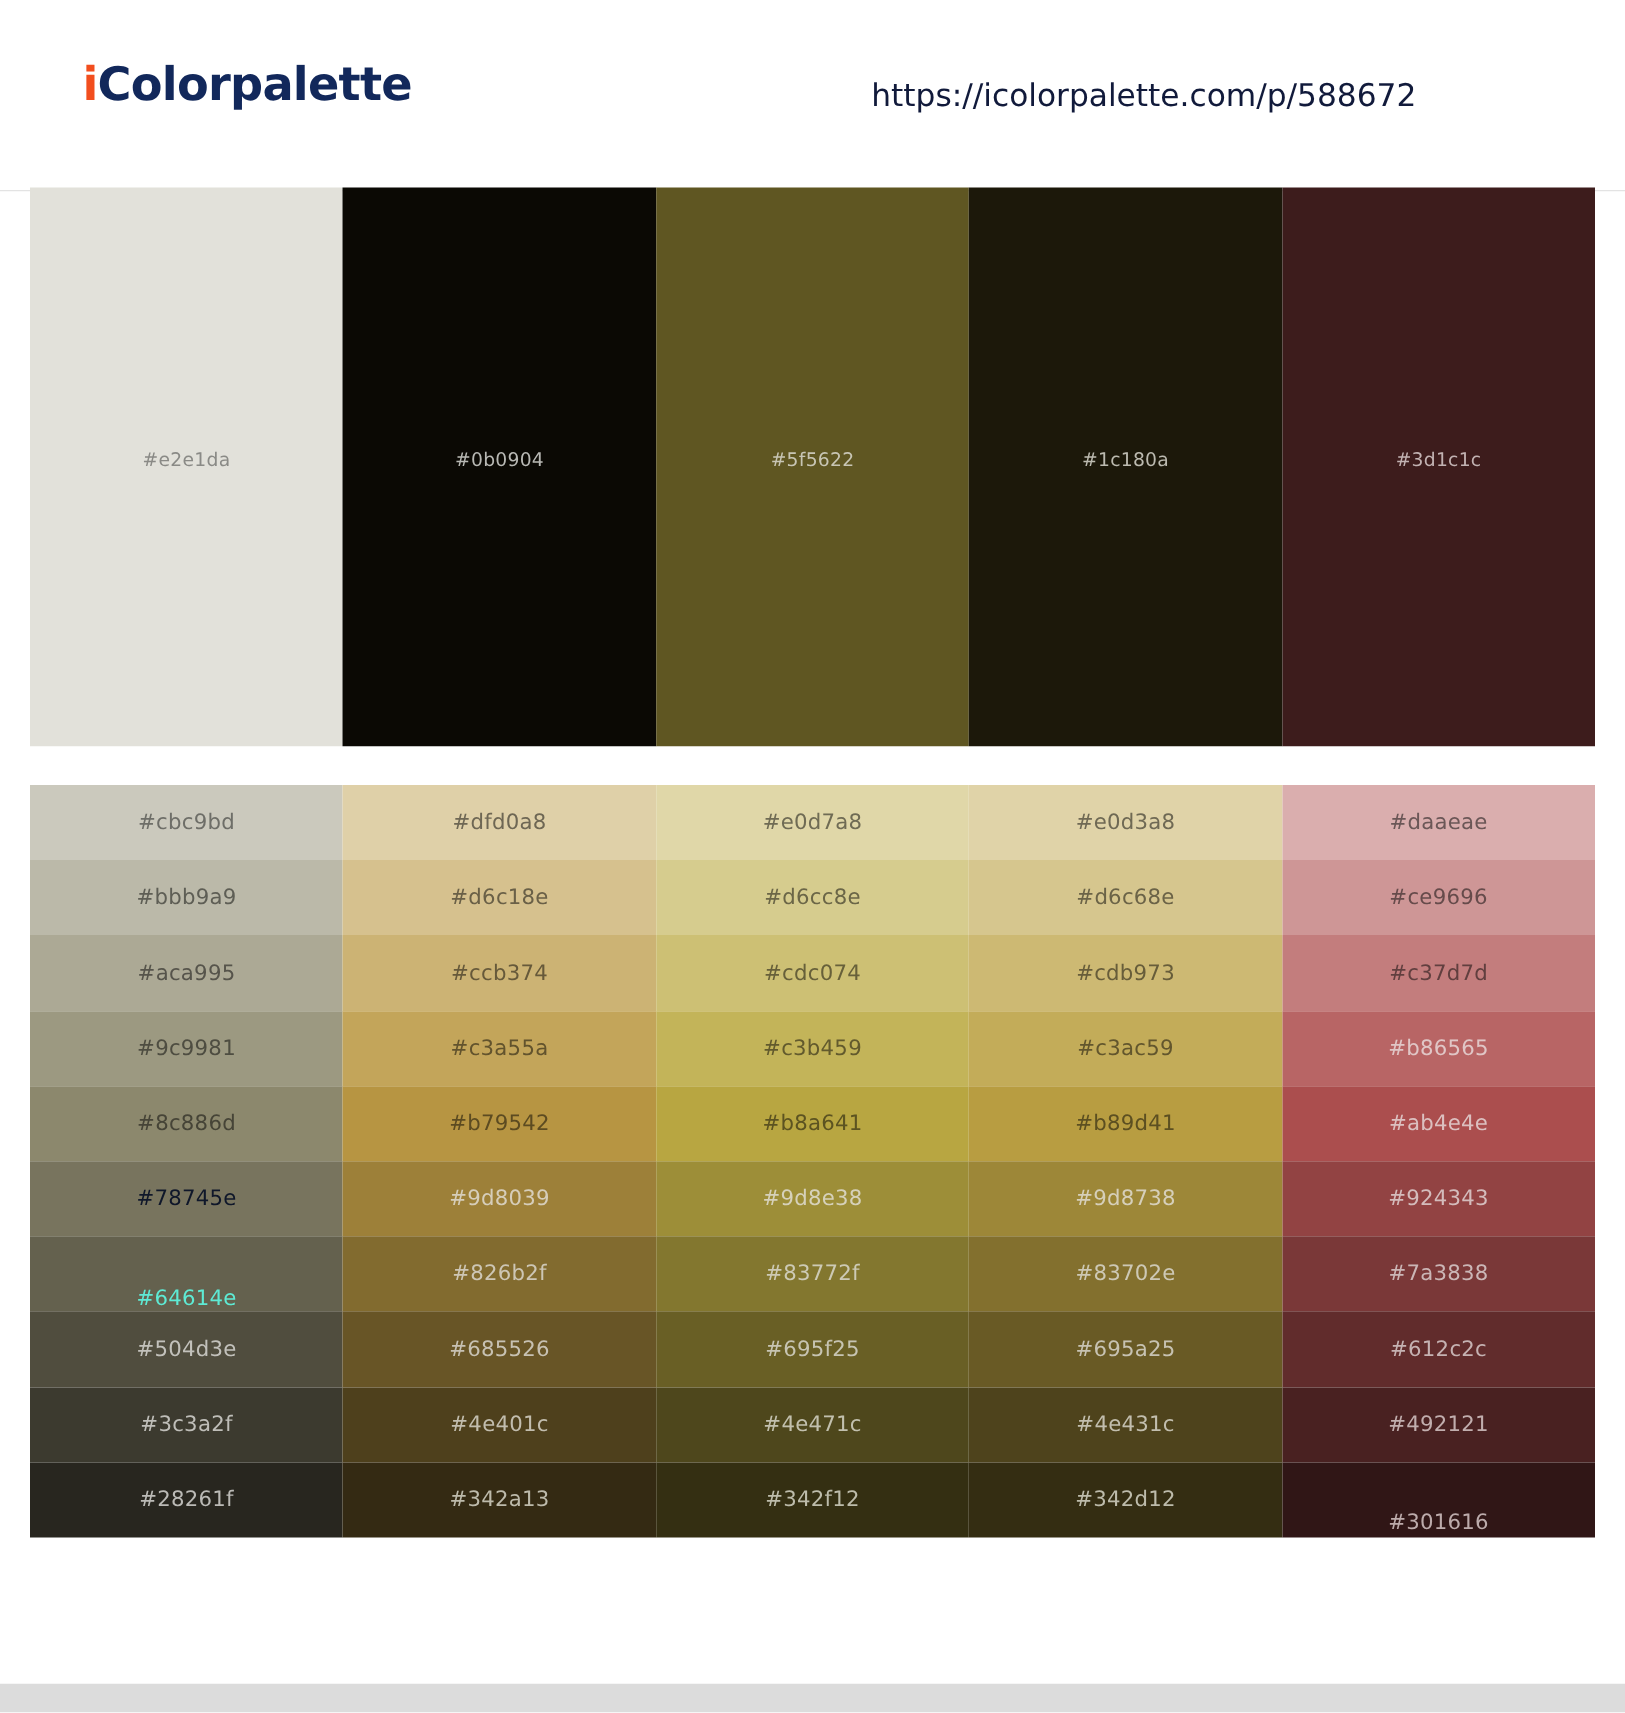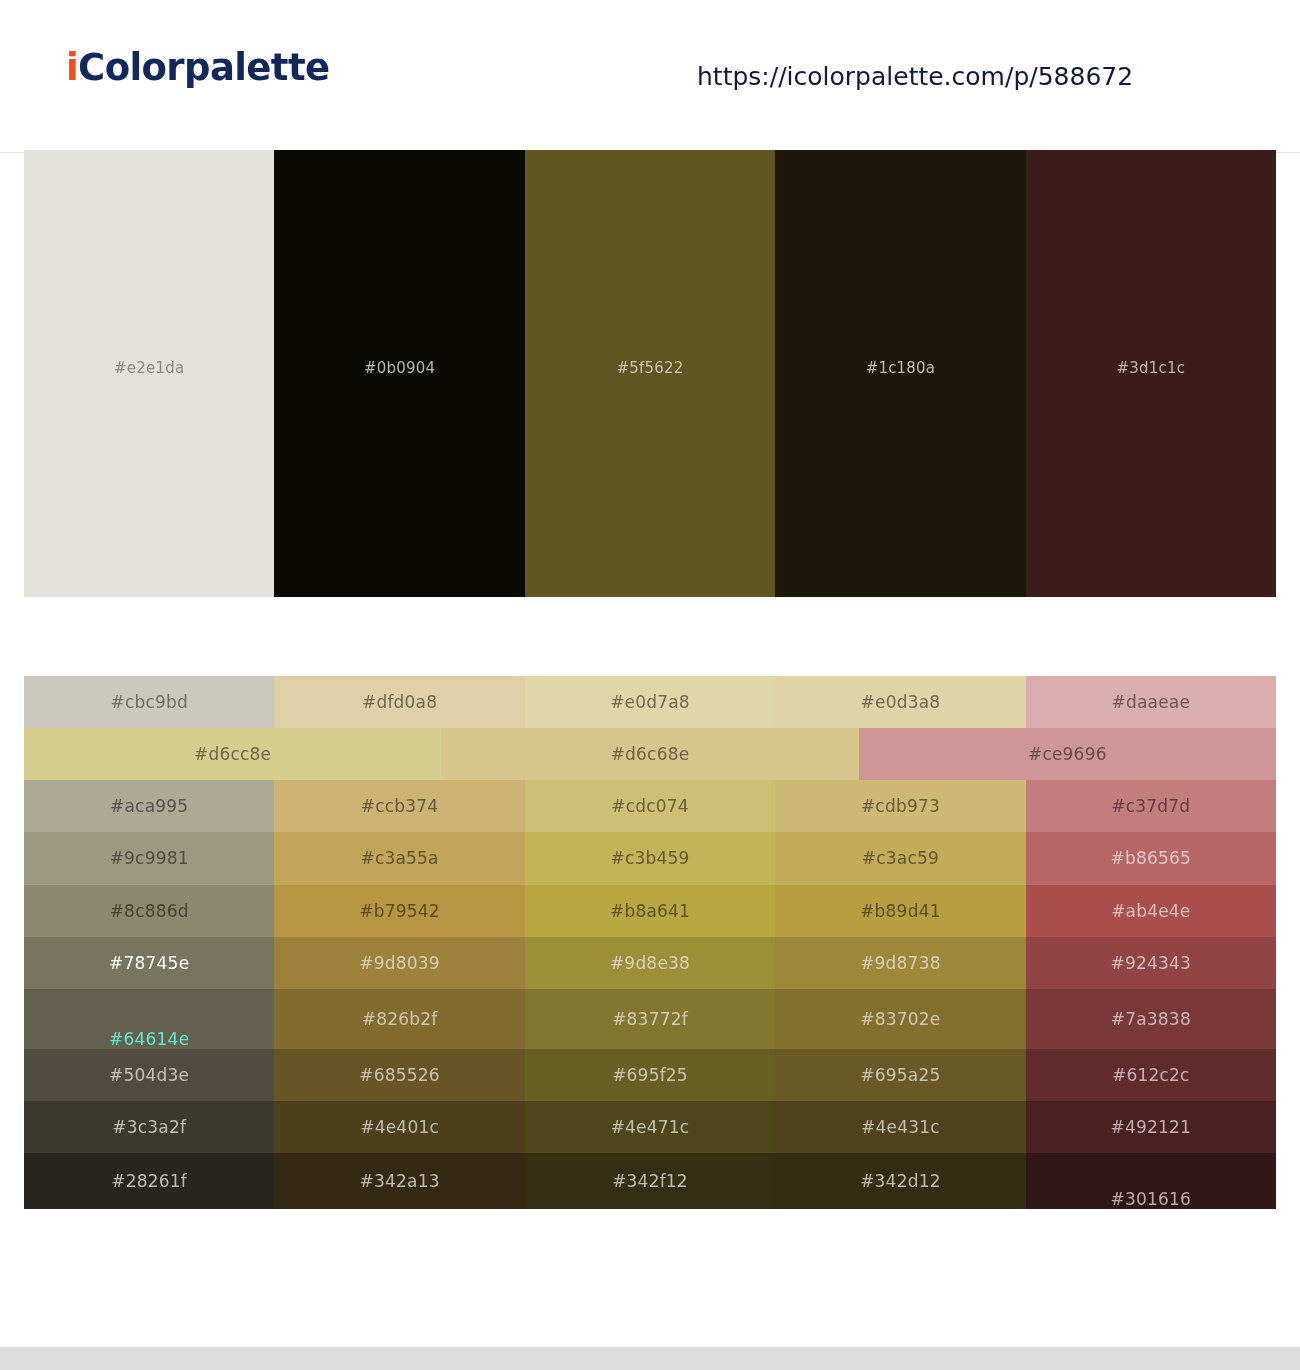--- a/index.html
+++ b/index.html
@@ -70,23 +70,23 @@
     font-size: 15px;
     letter-spacing: 0.2px;
     position: relative;
     top: -6px;
   }
 
   
   .shade-grid {
     position: absolute;
     left: 24px;
-    top: 676px;
+    top: 628px;
     width: 1252px;
-    height: 533px;
+    height: 602px;
     display: flex;
     flex-direction: column;
   }
   .shade-row {
     display: flex;
     flex: 1 1 0;
   }
   .shade-cell {
     flex: 1 1 0;
     display: flex;
@@ -150,20 +150,26 @@
           <span class="shade-label" style="color: rgb(111, 107, 84);">#e0d7a8</span>
         </div>
         <div class="shade-cell" style="background: rgb(224, 211, 168);">
           <span class="shade-label" style="color: rgb(111, 105, 84);">#e0d3a8</span>
         </div>
         <div class="shade-cell" style="background: rgb(218, 174, 174);">
           <span class="shade-label" style="color: rgb(107, 87, 87);">#daaeae</span>
         </div>
       </div>
       <div class="shade-row">
+        <div class="shade-cell" style="background: rgb(187, 185, 169);">
+          <span class="shade-label" style="color: rgb(94, 94, 85);">#bbb9a9</span>
+        </div>
+        <div class="shade-cell" style="background: rgb(214, 193, 142);">
+          <span class="shade-label" style="color: rgb(106, 96, 71);">#d6c18e</span>
+        </div>
         <div class="shade-cell" style="background: rgb(214, 204, 142);">
           <span class="shade-label" style="color: rgb(107, 102, 71);">#d6cc8e</span>
         </div>
         <div class="shade-cell" style="background: rgb(214, 198, 142);">
           <span class="shade-label" style="color: rgb(107, 99, 71);">#d6c68e</span>
         </div>
         <div class="shade-cell" style="background: rgb(206, 150, 150);">
           <span class="shade-label" style="color: rgb(102, 75, 75);">#ce9696</span>
         </div>
       </div>
@@ -213,21 +219,21 @@
         </div>
         <div class="shade-cell" style="background: rgb(184, 157, 65);">
           <span class="shade-label" style="color: rgb(92, 79, 33);">#b89d41</span>
         </div>
         <div class="shade-cell" style="background: rgb(171, 78, 78);">
           <span class="shade-label" style="color: rgb(220, 192, 192);">#ab4e4e</span>
         </div>
       </div>
       <div class="shade-row">
         <div class="shade-cell" style="background: rgb(120, 116, 94);">
-          <span class="shade-label" style="color: #ffffff;">#78745e</span>
+          <span class="shade-label" style="color: #0f172a;">#78745e</span>
         </div>
         <div class="shade-cell" style="background: rgb(157, 128, 57);">
           <span class="shade-label" style="color: rgb(214, 205, 186);">#9d8039</span>
         </div>
         <div class="shade-cell" style="background: rgb(157, 142, 56);">
           <span class="shade-label" style="color: rgb(214, 209, 186);">#9d8e38</span>
         </div>
         <div class="shade-cell" style="background: rgb(157, 135, 56);">
           <span class="shade-label" style="color: rgb(214, 207, 186);">#9d8738</span>
         </div>

